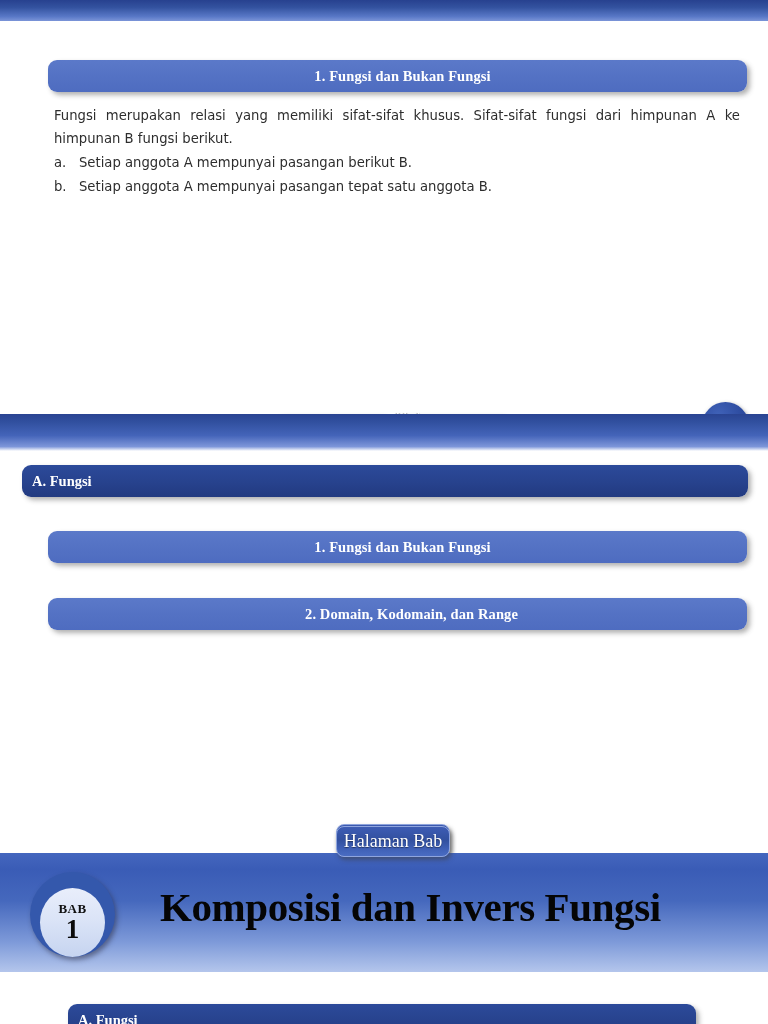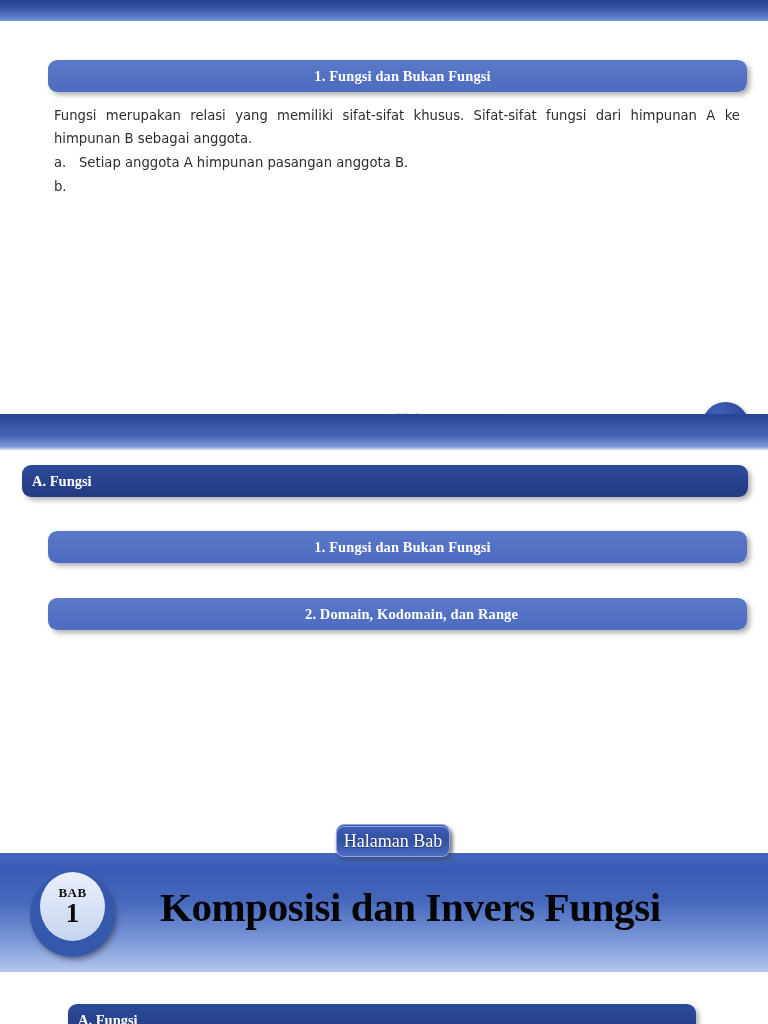--- a/index.html
+++ b/index.html
@@ -168,21 +168,21 @@
   }
 
   .bab-badge {
     position: absolute;
     left: 30px; top: 19px;
     width: 85px; height: 85px;
     border-radius: 50%;
     background: #3458ac;
     box-shadow: 2px 3px 5px rgba(40,40,60,0.5);
     display: flex;
-    align-items: flex-start;
+    align-items: flex-end;
     justify-content: center;
   }
   .bab-badge .inner {
     width: 65px; height: 69px;
     border-radius: 50%;
     background: linear-gradient(to bottom, #e9eefb 0%, #dbe4f7 45%, #c6d4f0 100%);
     display: flex;
     flex-direction: column;
     align-items: center;
     justify-content: center;
@@ -236,29 +236,30 @@
 
   <div class="top-band"></div>
 
   <div class="slide1">
 
     <div class="title-bar s1-title">
       <span>1. Fungsi dan Bukan Fungsi</span>
     </div>
 
     <div class="body-text">
-      <p class="para">Fungsi merupakan relasi yang memiliki sifat-sifat khusus. Sifat-sifat fungsi dari himpunan A ke himpunan B sebagai anggota.</p>
+      <p class="para">Fungsi merupakan relasi yang memiliki sifat-sifat khusus. Sifat-sifat fungsi dari himpunan A ke himpunan B fungsi berikut.</p>
 
       <div class="lst">
         <span class="mk">a.</span>
-        <span>Setiap anggota A himpunan pasangan anggota B.</span>
+        <span>Setiap anggota A mempunyai pasangan berikut B.</span>
       </div>
 
       <div class="lst">
         <span class="mk">b.</span>
+        <span>Setiap anggota A mempunyai pasangan tepat satu anggota B.</span>
       </div>
     </div>
 
     <div class="btn btn-bab1">Halaman Bab</div>
 
     <div class="btn btn-subbab">Halaman Subbab</div>
 
     <div class="nav-circle">
       <span>
         <svg width="26" height="24" viewBox="0 0 26 24" aria-hidden="true">

